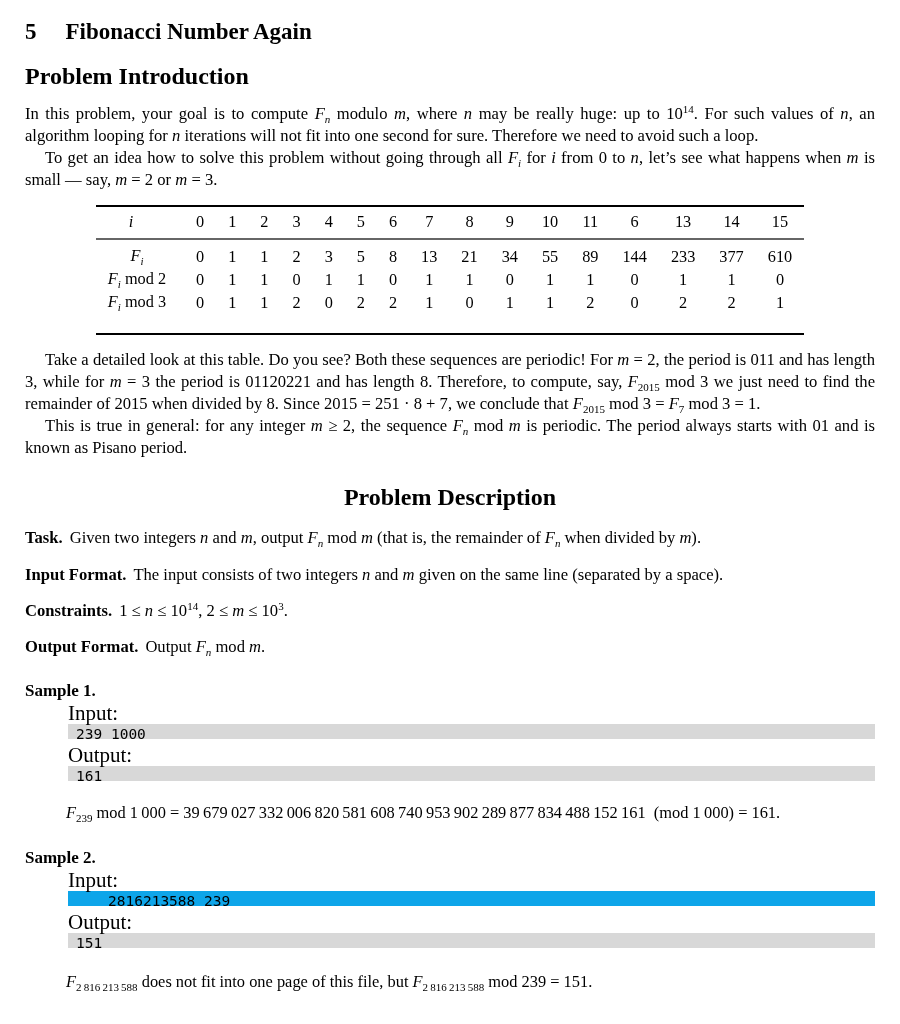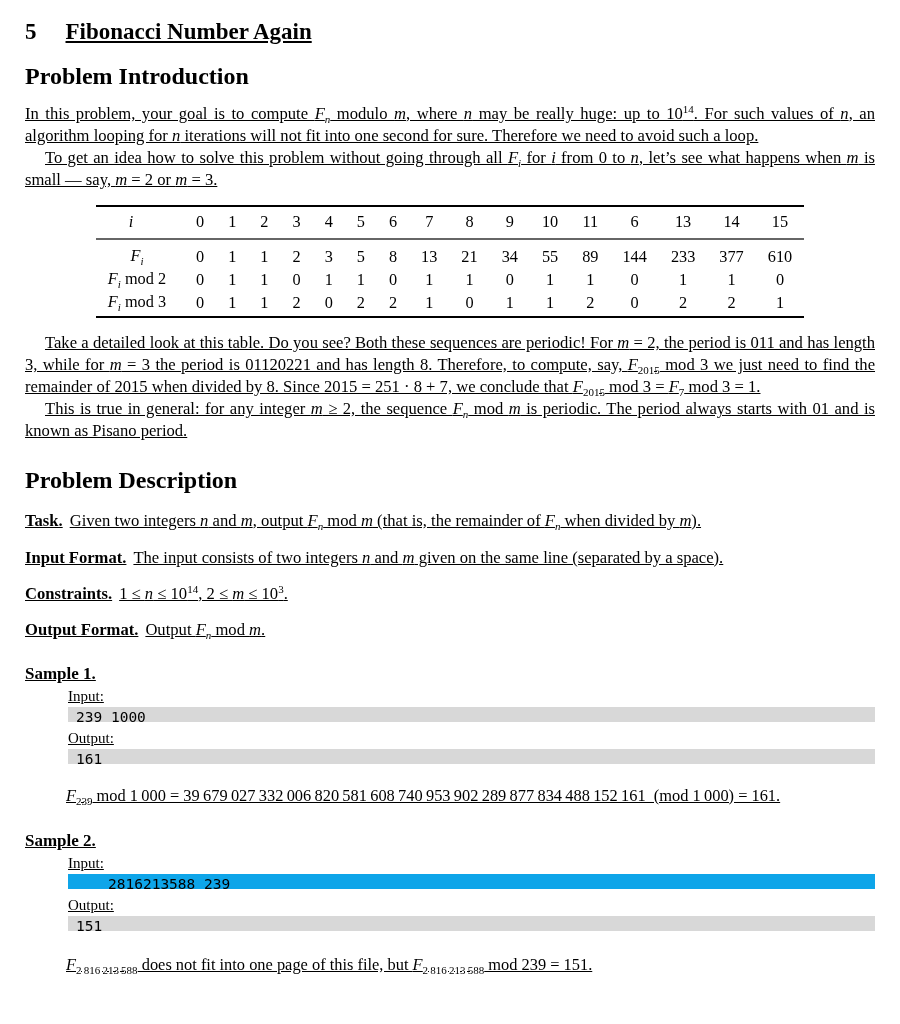--- a/index.html
+++ b/index.html
@@ -5,42 +5,42 @@
   html,body{margin:0;padding:0;background:#ffffff;}
   body{width:900px;height:1024px;overflow:hidden;color:#000;
        font-family:"Liberation Serif","DejaVu Serif",serif;}
   .page{padding:19px 25px 0 25px;box-sizing:border-box;}
 
   .doc-title{font-size:23px;font-weight:bold;margin:0;}
   .doc-title .num{display:inline-block;margin-right:29px;}
 
   h2{font-size:24px;font-weight:bold;margin:0;}
   .h-intro{margin:18px 0 13px;}
-  .h-desc{margin:25px 0 16px;}
+  .h-desc{margin:25px 0 16px;text-align:center;}
 
-  p{margin:0;text-decoration:underline;}
+  p{margin:0;}
   .body-p{font-size:16.6px;line-height:21.7px;text-align:justify;}
   .ind{text-indent:20px;}
 
   .tblwrap{margin:15px 0 14px;}
   table.pisano{border-collapse:collapse;margin:0 auto;
     border-top:2px solid #000;border-bottom:2px solid #000;font-size:16.3px;}
   table.pisano th{font-weight:normal;padding:5px 12px 6px;border-bottom:2px solid #666;}
   table.pisano td{padding:1px 12px;text-align:center;}
   table.pisano th{text-align:center;}
   table.pisano tbody tr:first-child td{padding-top:6px;}
-  table.pisano tbody tr:last-child td{padding-bottom:3px;}
+  table.pisano tbody tr:last-child td{padding-bottom:20px;}
   table.pisano td.lbl{text-align:center;padding-right:18px;}
   table.pisano th.lbl{text-align:center;padding-right:30px;}
 
   .desc-item{font-size:16.6px;line-height:21px;margin:0 0 15px;}
   .desc-label{font-weight:bold;margin-right:7px;}
 
   .sample-h{font-size:17px;font-weight:bold;margin:23px 0 3px;line-height:20px;}
-  .io-label{font-size:15px;line-height:19px;margin:0 0 1px 43px;}
+  .io-label{font-size:21px;line-height:19px;margin:0 0 1px 43px;}
   .io-label.out{margin-top:7px;}
   .io-box{margin-left:43px;width:807px;box-sizing:border-box;background:#d8d8d8;
     font-family:"DejaVu Sans Mono","Liberation Mono",monospace;
     font-size:14.5px;line-height:21px;height:15px;padding-left:8px;white-space:pre;}
   .note{font-size:16.4px;line-height:24px;margin:20px 0 0 41px;}
   .note.second{margin-top:22px;}
 
   .r-p{}
   .r-i{font-style:italic;}
   .r-sub,.r-subi{font-size:11px;line-height:1;vertical-align:-4px;}

